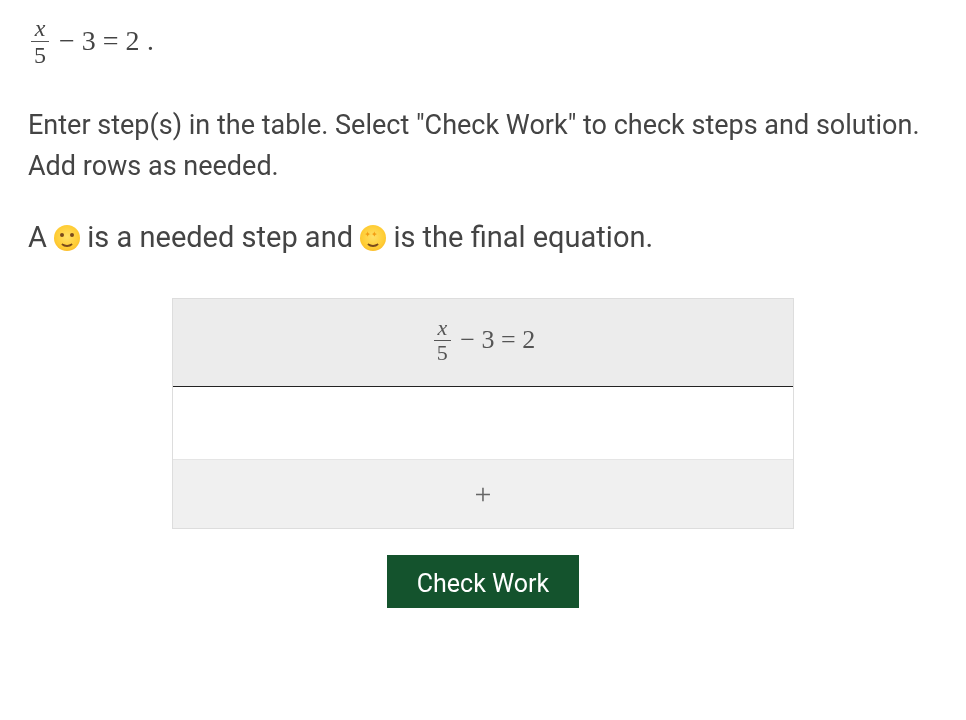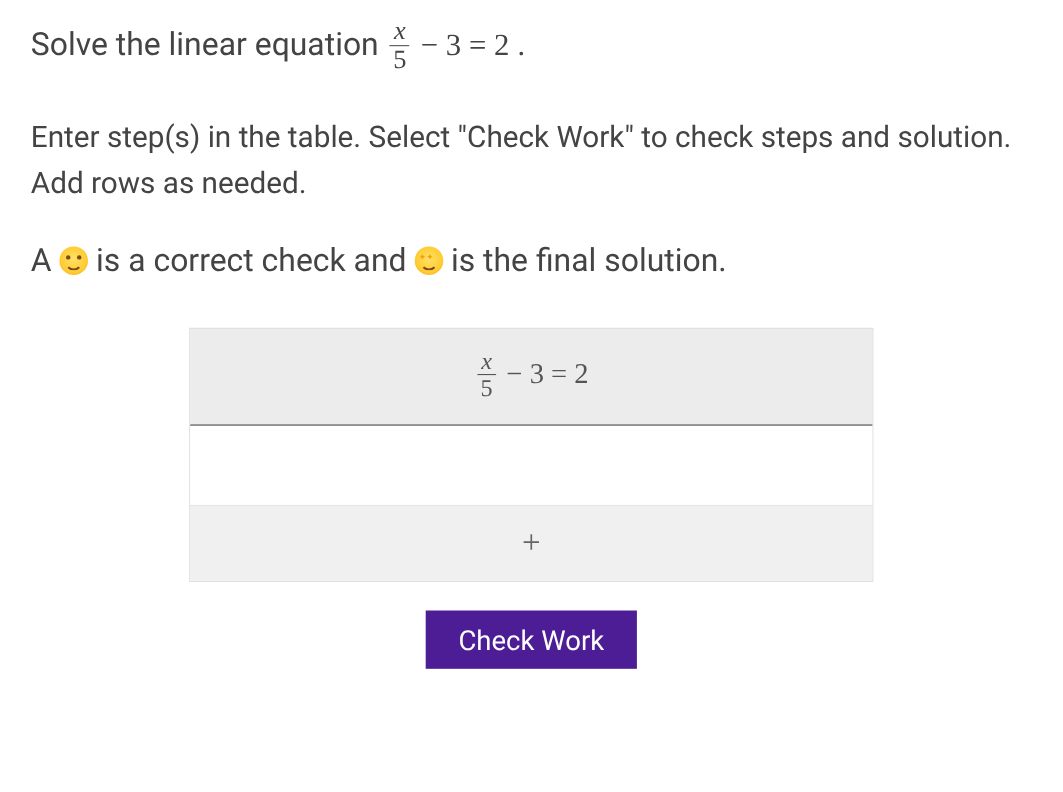--- a/index.html
+++ b/index.html
@@ -160,47 +160,47 @@
       color: #666;
       cursor: pointer;
       font-family: "Times New Roman", serif;
     }
     .check-button-wrap {
       text-align: center;
       margin-top: 26px;
     }
     .check-button {
       display: inline-block;
-      background: #4c1d95;
+      background: #14532d;
       color: #fff;
       font-size: 25px;
       padding: 14px 30px 10px 30px;
       border: none;
       cursor: pointer;
       font-family: inherit;
       text-align: right;
     }
     .header-math .frac {
       font-size: 22px;
     }
     .header-math {
       font-family: "Cambria Math", "STIX", "Times New Roman", serif;
     }
   </style>
 </head>
 <body>
 
 <div class="problem-statement">
-  <span>Solve the linear equation  </span><span class="math"><span class="frac"><span class="num">x</span><span class="den">5</span></span><span class="math-normal"> − 3 = 2</span></span><span> .</span>
+  <span class="math"><span class="frac"><span class="num">x</span><span class="den">5</span></span><span class="math-normal"> − 3 = 2</span></span><span> .</span>
 </div>
 
 <div class="instructions">Enter step(s) in the table.  Select "Check Work" to check steps and solution.  Add rows as needed.</div>
 
 <div class="emoji-line">
-  <span>A </span><span class="emoji emoji-smile"></span><span> is a correct check and </span><span class="emoji emoji-star"></span><span> is the final solution.</span>
+  <span>A </span><span class="emoji emoji-smile"></span><span> is a needed step and </span><span class="emoji emoji-star"></span><span> is the final equation.</span>
 </div>
 
 <div class="work-table">
   <div class="table-header">
     <span class="header-math"><span class="frac"><span class="num">x</span><span class="den">5</span></span><span> − 3 = 2</span></span>
   </div>
   <div class="table-input-row">
     <input type="text" style="">
   </div>
   <div class="table-add-row">

